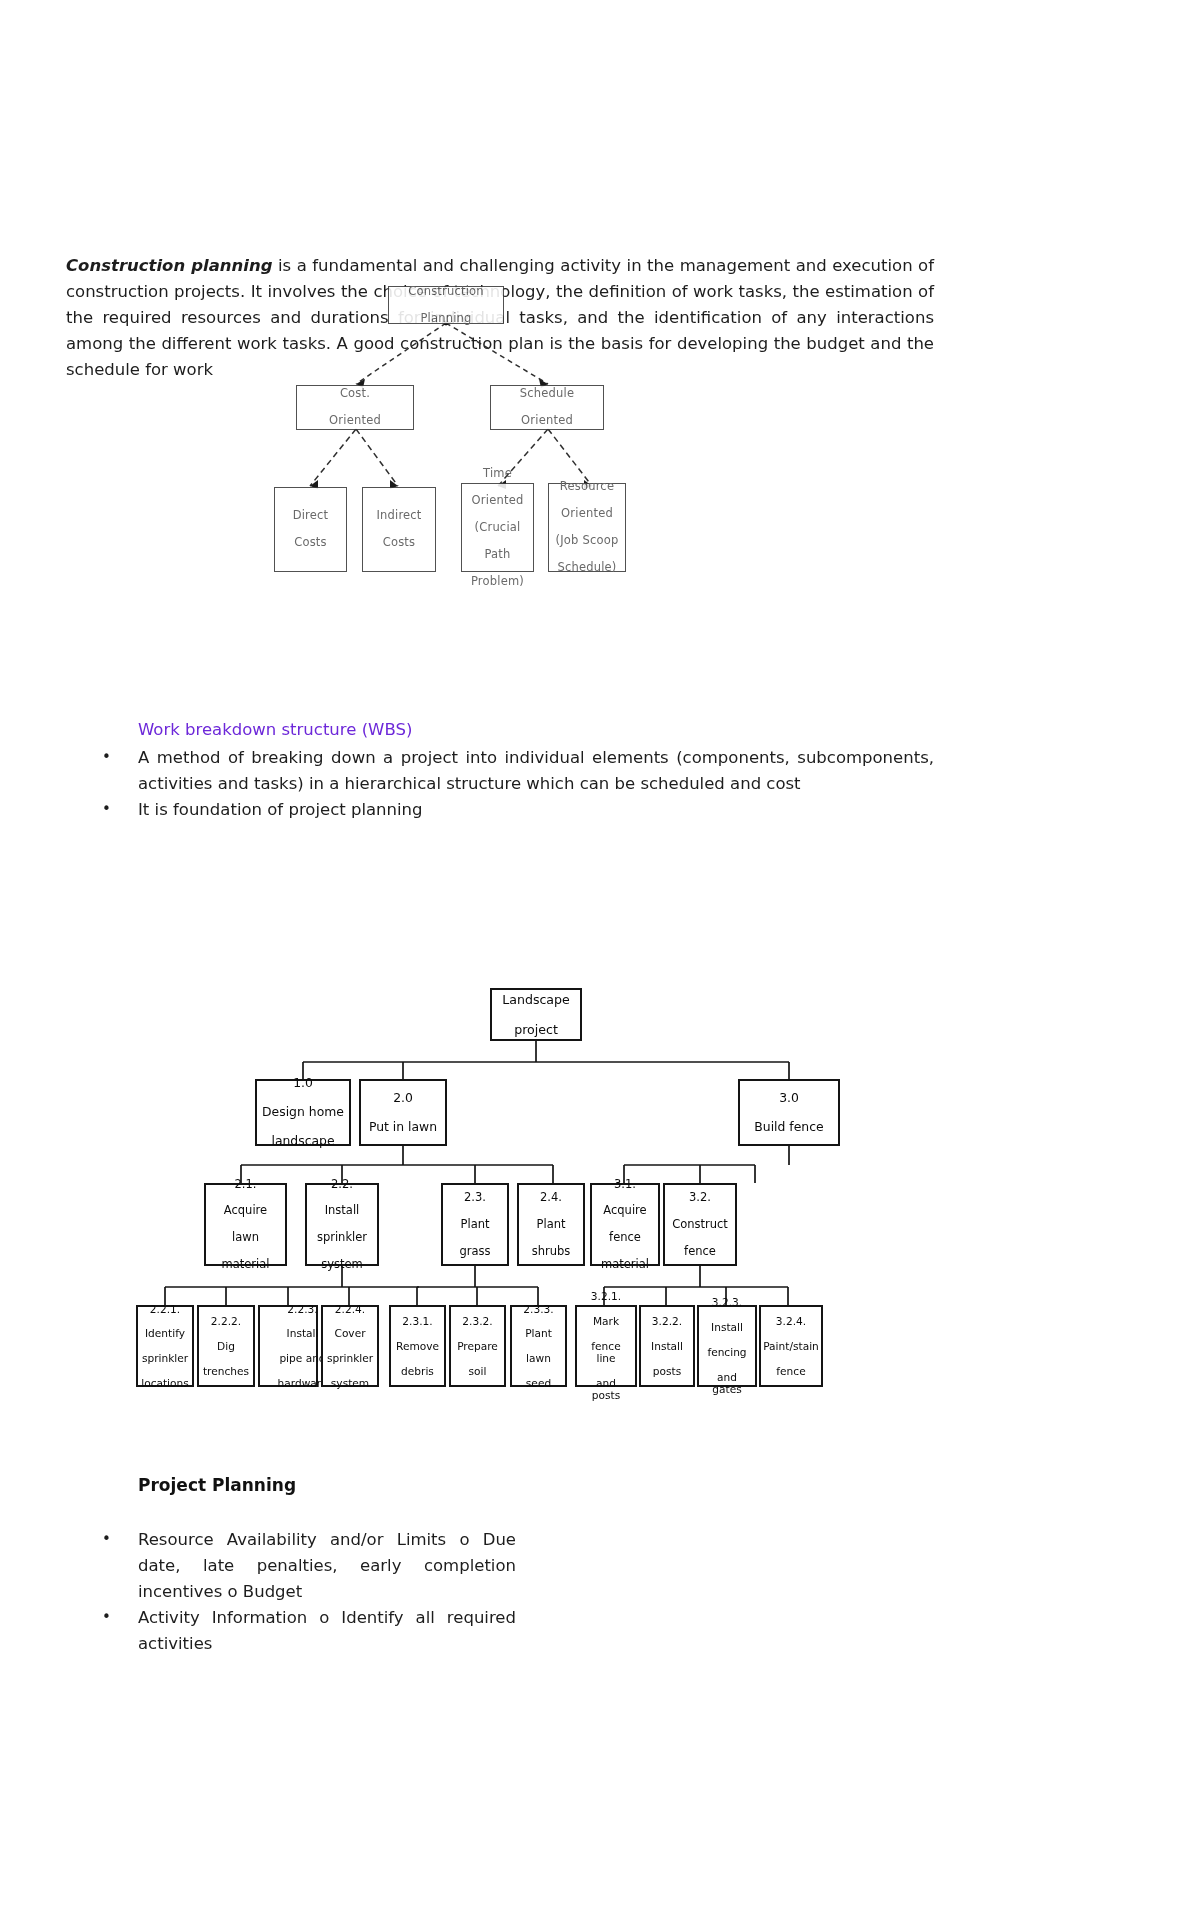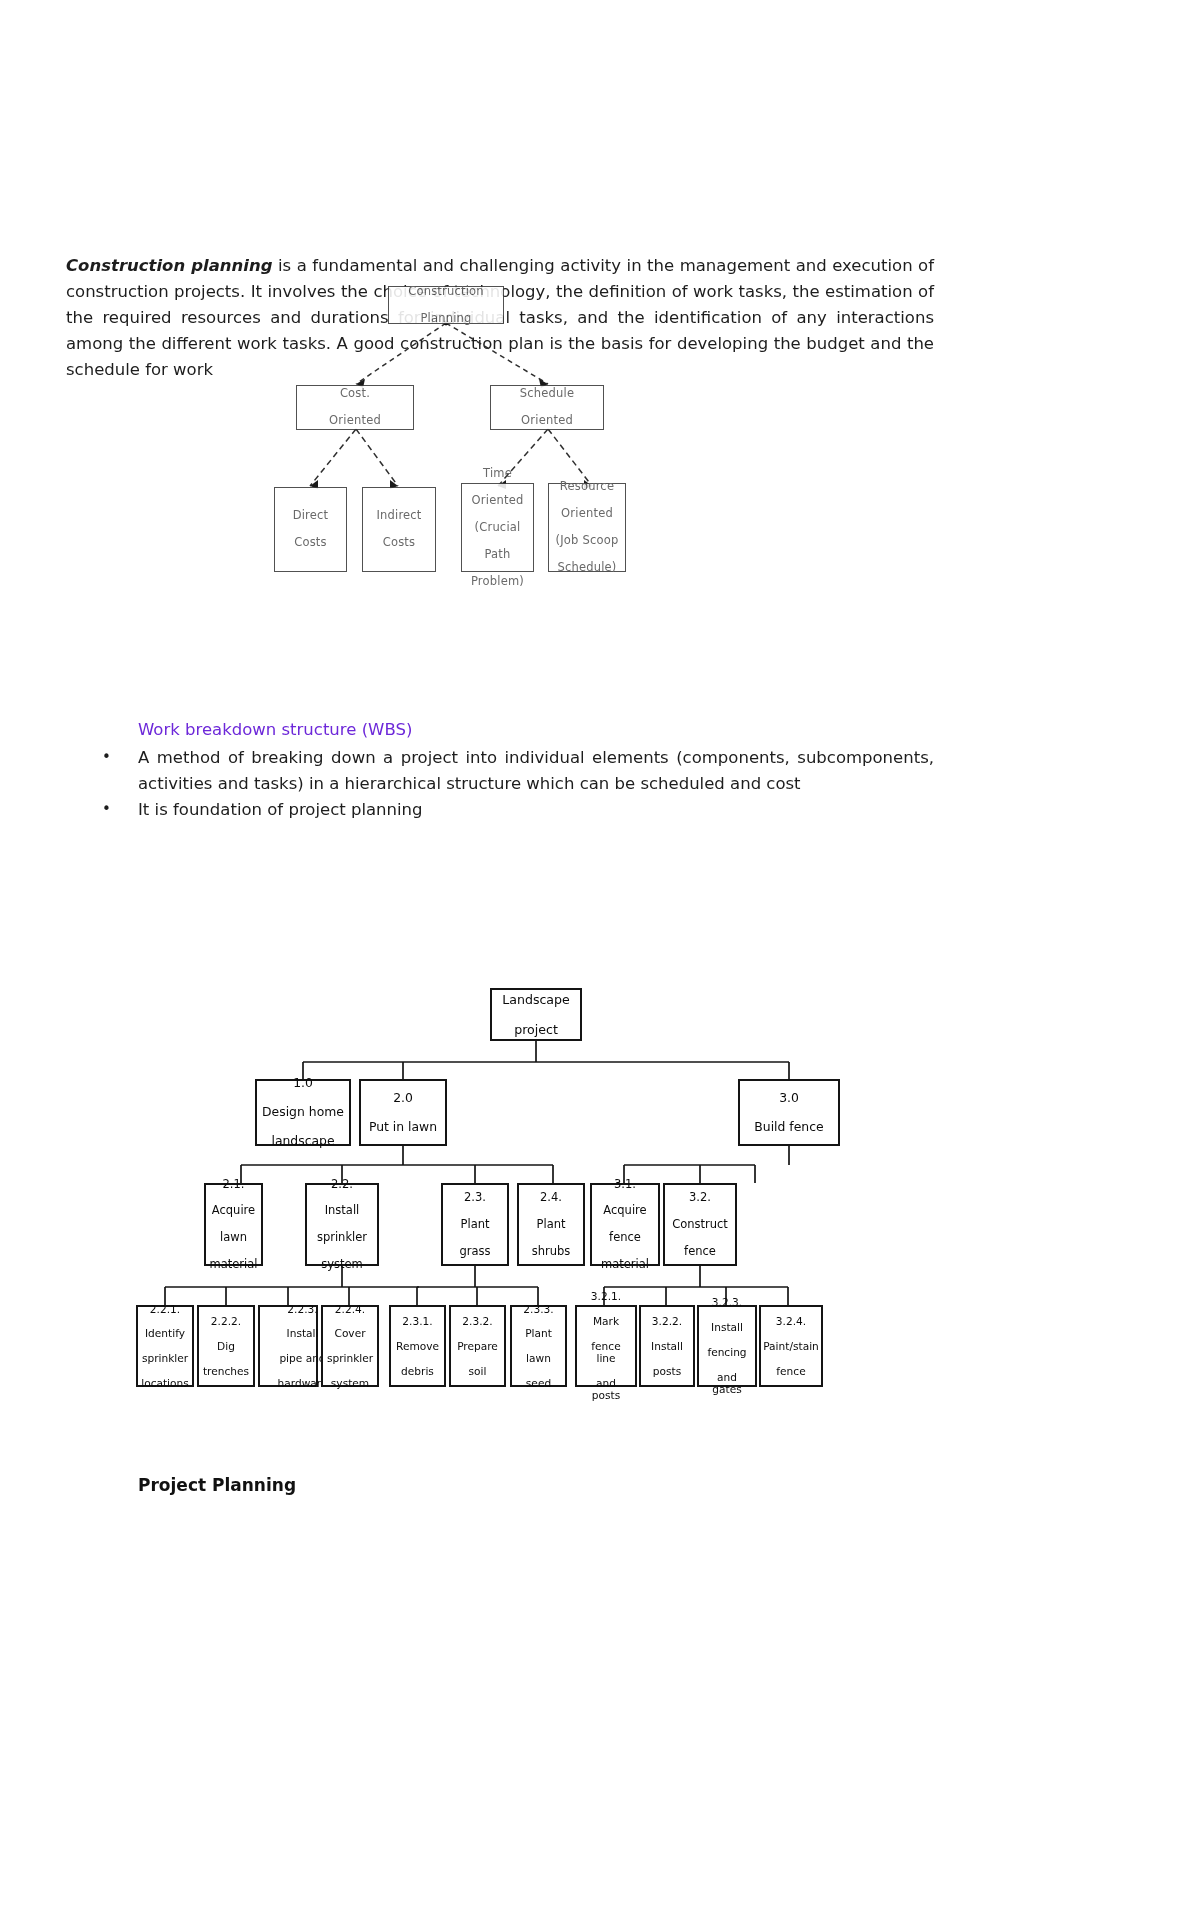--- a/index.html
+++ b/index.html
@@ -213,21 +213,21 @@
     <div class="wbox lvl1" style="left:255px; top:94px; width:96px; height:67px;">
       <span><span>1.0</span><br><span>Design home</span><br><span>landscape</span></span>
     </div>
     <div class="wbox lvl1" style="left:359px; top:94px; width:88px; height:67px;">
       <span><span>2.0</span><br><span>Put in lawn</span></span>
     </div>
     <div class="wbox lvl1" style="left:738px; top:94px; width:102px; height:67px;">
       <span><span>3.0</span><br><span>Build fence</span></span>
     </div>
 
-    <div class="wbox" style="left:204px; top:198px; width:59px; height:83px;">
+    <div class="wbox" style="left:204px; top:198px; width:83px; height:83px;">
       <span><span>2.1.</span><br><span>Acquire</span><br><span>lawn</span><br><span>material</span></span>
     </div>
     <div class="wbox" style="left:305px; top:198px; width:74px; height:83px;">
       <span><span>2.2.</span><br><span>Install</span><br><span>sprinkler</span><br><span>system</span></span>
     </div>
     <div class="wbox" style="left:441px; top:198px; width:68px; height:83px;">
       <span><span>2.3.</span><br><span>Plant</span><br><span>grass</span></span>
     </div>
     <div class="wbox" style="left:517px; top:198px; width:68px; height:83px;">
       <span><span>2.4.</span><br><span>Plant</span><br><span>shrubs</span></span>
@@ -268,14 +268,18 @@
     </div>
     <div class="wbox leaf" style="left:697px; top:320px; width:60px; height:82px;">
       <span><span>3.2.3.</span><br><span>Install</span><br><span>fencing</span><br><span>and gates</span></span>
     </div>
     <div class="wbox leaf" style="left:759px; top:320px; width:64px; height:82px;">
       <span><span>3.2.4.</span><br><span>Paint/stain</span><br><span>fence</span></span>
     </div>
   </div>
 
   <div class="pp-title">Project Planning</div>
+  <ul class="pp-bullets">
+    <li>Resource Availability and/or Limits o Due date, late penalties, early completion incentives o Budget</li>
+    <li>Activity Information o Identify all required activities</li>
+  </ul>
 
 </div>
 
 </body></html>

